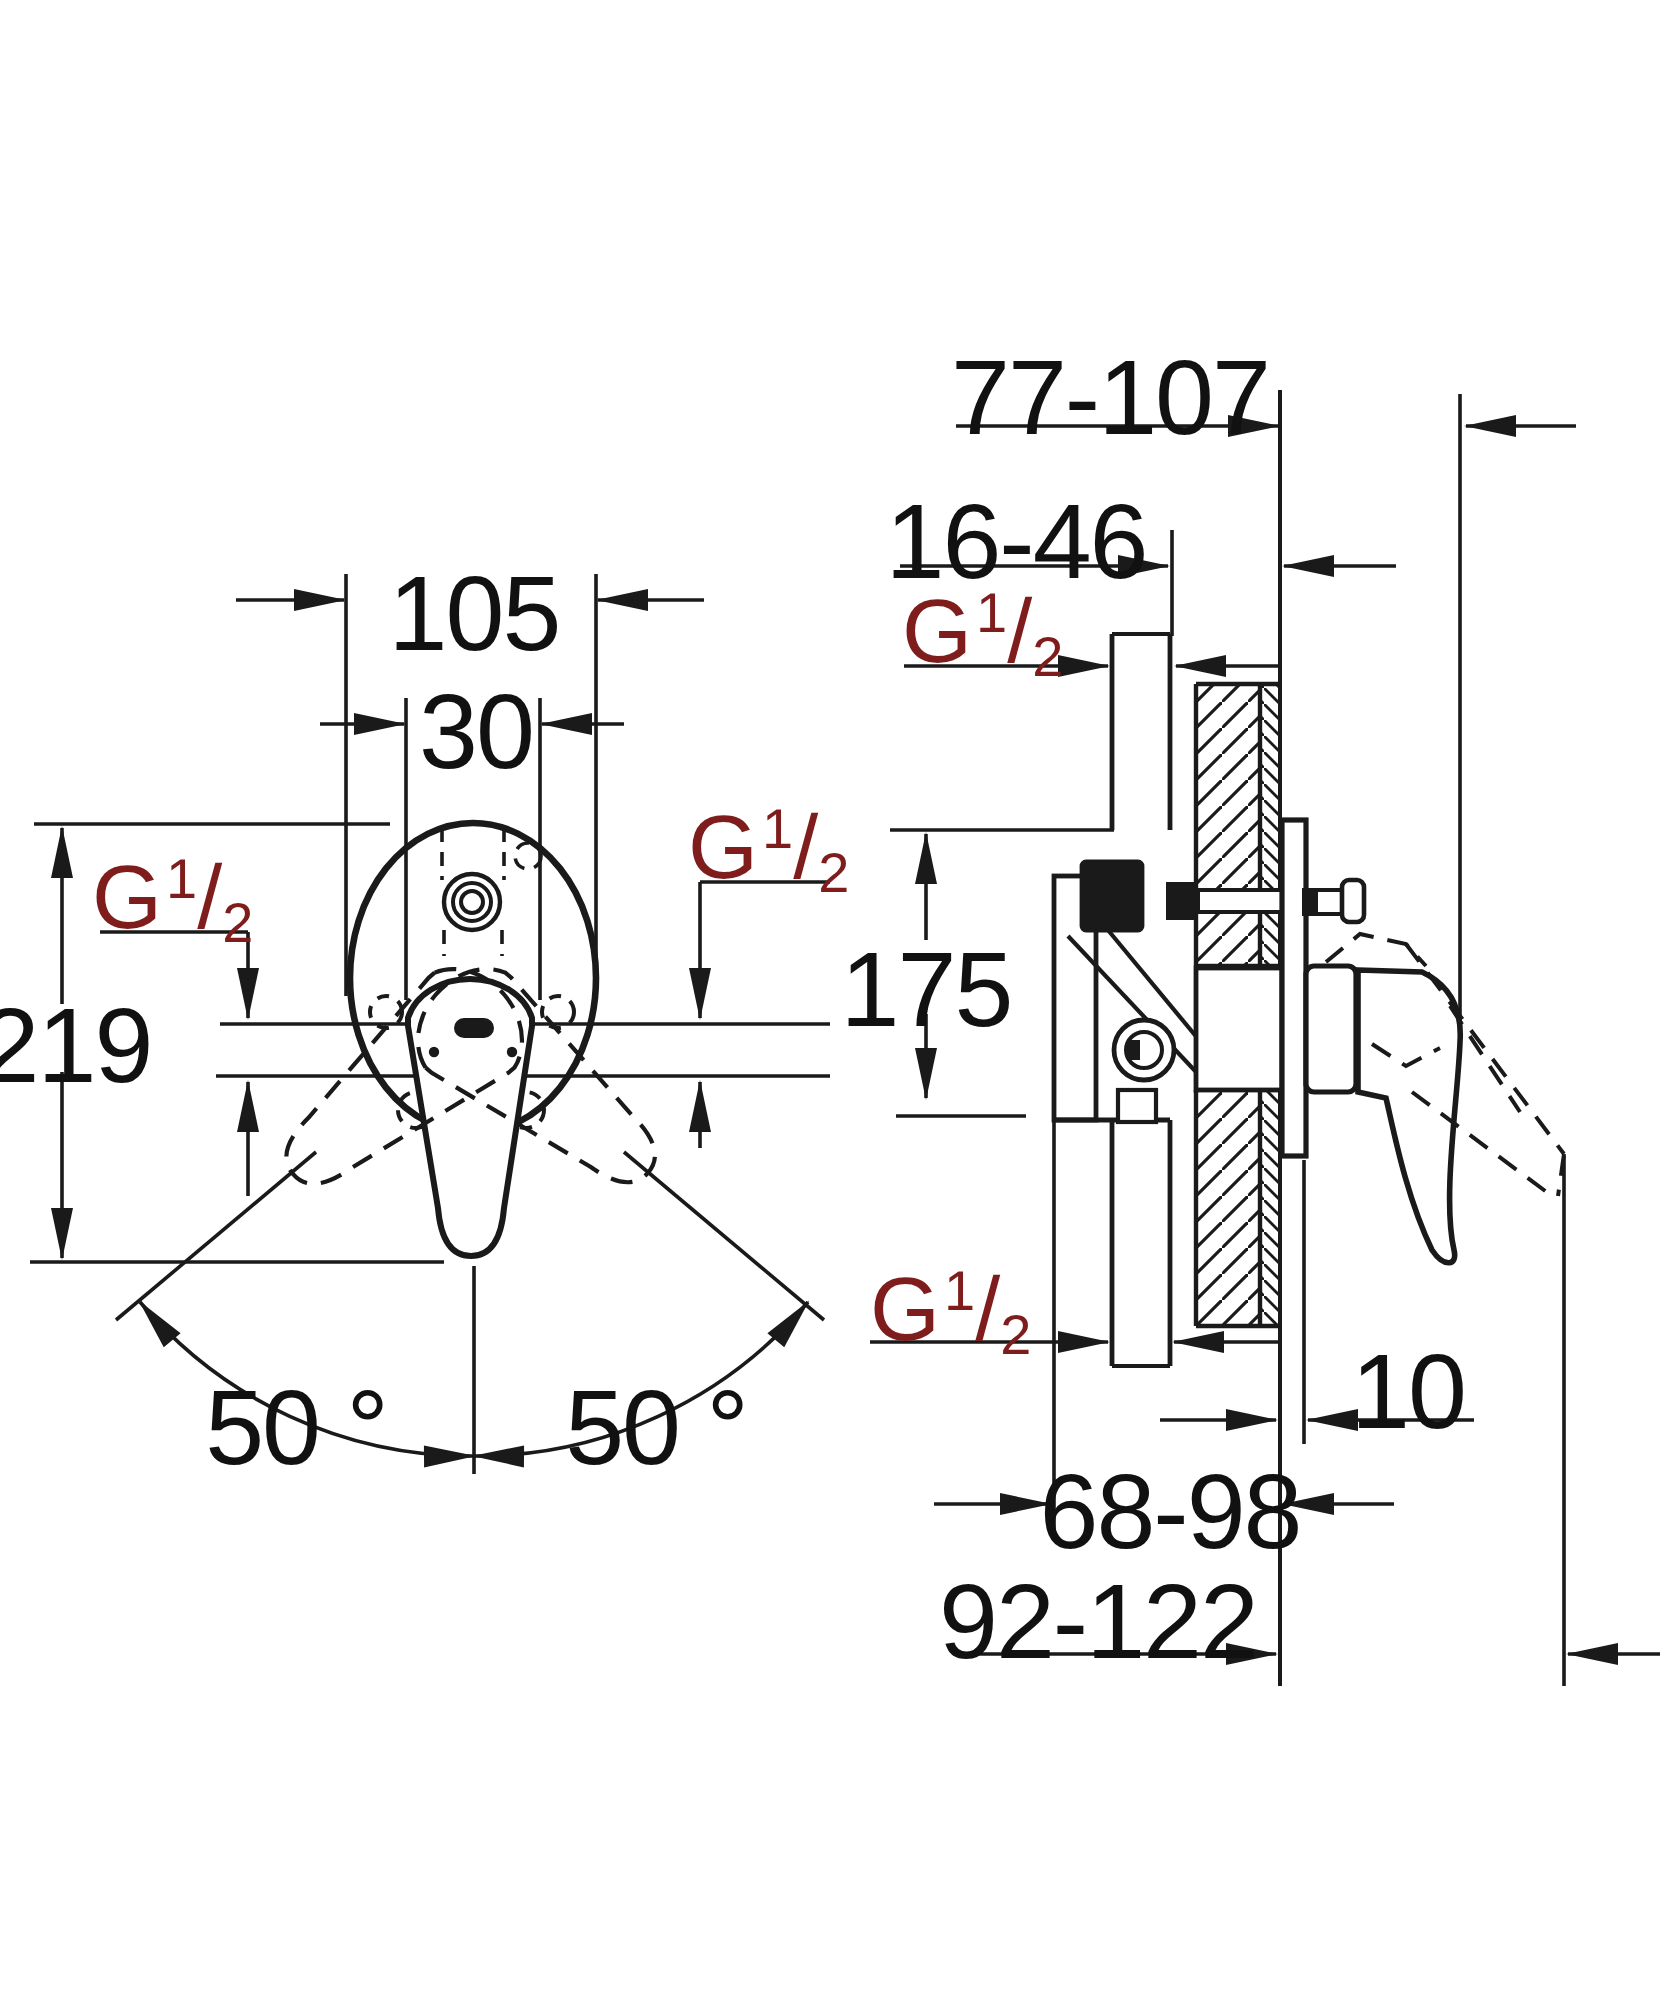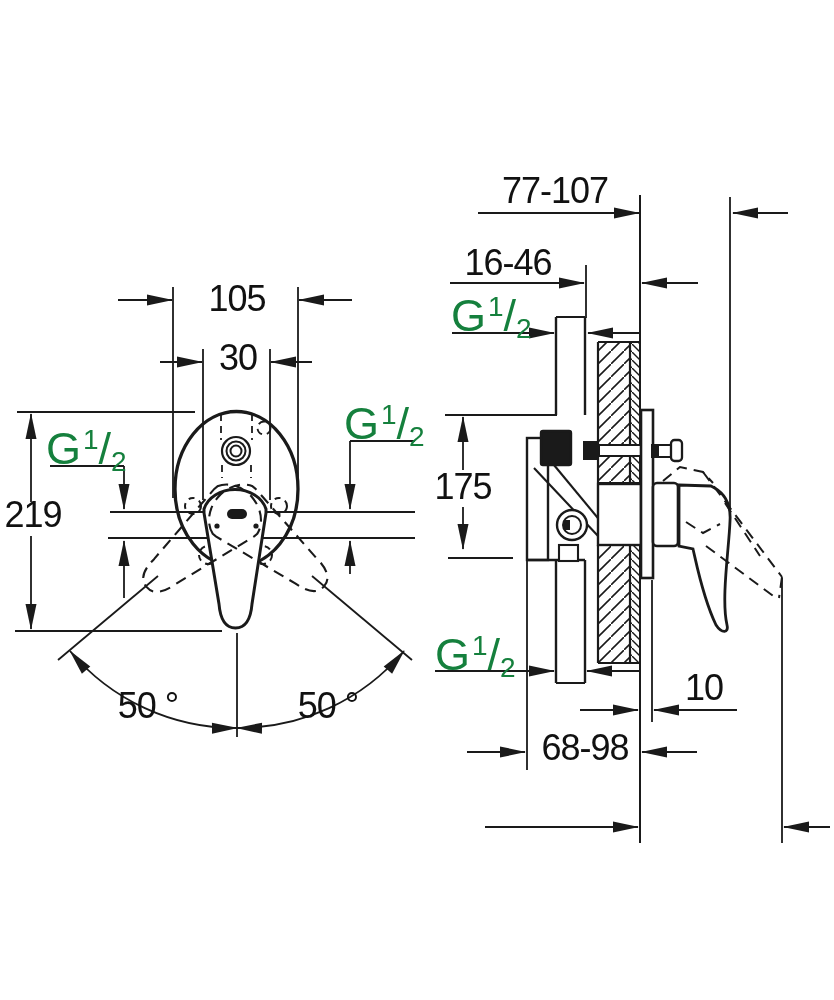--- a/index.html
+++ b/index.html
@@ -2,25 +2,25 @@
 <html><head>
 <meta charset="utf-8">
 <style>
   html,body{margin:0;padding:0;background:#fff;}
   .stage{
     position:relative;width:834px;height:1000px;background:#ffffff;
     font-family:"Liberation Sans", sans-serif;color:#111;overflow:hidden;
   }
   .stage svg{position:absolute;left:0;top:0;}
   .lbl{
-    position:absolute;font-size:36px;line-height:1;letter-spacing:-1px;
+    position:absolute;font-size:53px;line-height:1;letter-spacing:-1px;
     white-space:nowrap;color:#111;
   }
   .lbl.c{transform:translateX(-50%);}
-  .gh{position:absolute;line-height:1;white-space:nowrap;color:#15803d;}
+  .gh{position:absolute;line-height:1;white-space:nowrap;color:#7f1d1d;}
   .gh .b{font-size:45px;}
   .gh .sup{font-size:28px;position:relative;top:-15px;margin-left:2px;}
   .gh .sl{font-size:45px;}
   .gh .sub{font-size:28px;position:relative;top:7px;}
 </style>
 </head>
 <body>
 
 <div class="stage">
 
@@ -215,20 +215,21 @@
 <div class="lbl c" style="left:238px;top:340px">30</div>
 <div class="lbl c" style="left:33px;top:497px">219</div>
 <div class="lbl c" style="left:148px;top:688px">50 °</div>
 <div class="lbl c" style="left:328px;top:688px">50 °</div>
 
 <div class="lbl c" style="left:555px;top:173px">77-107</div>
 <div class="lbl c" style="left:508px;top:245px">16-46</div>
 <div class="lbl c" style="left:463px;top:469px">175</div>
 <div class="lbl c" style="left:704px;top:670px">10</div>
 <div class="lbl c" style="left:585px;top:730px">68-98</div>
+<div class="lbl c" style="left:549px;top:785px">92-122</div>
 
 <div class="gh" style="left:46px;top:426px">
   <span class="b">G</span><span class="sup">1</span><span class="sl">/</span><span class="sub">2</span>
 </div>
 <div class="gh" style="left:344px;top:401px">
   <span class="b">G</span><span class="sup">1</span><span class="sl">/</span><span class="sub">2</span>
 </div>
 <div class="gh" style="left:451px;top:293px">
   <span class="b">G</span><span class="sup">1</span><span class="sl">/</span><span class="sub">2</span>
 </div>

